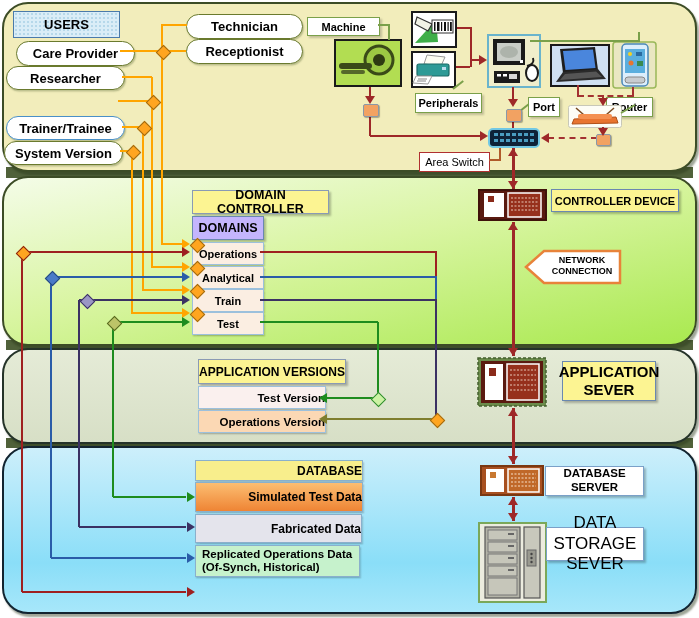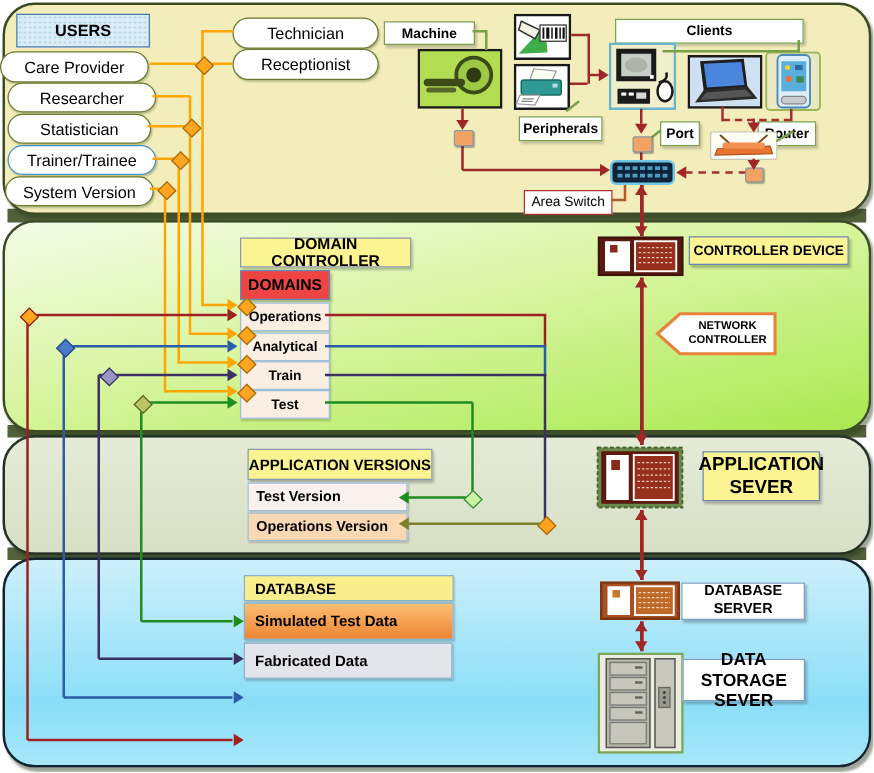--- a/index.html
+++ b/index.html
@@ -7,22 +7,22 @@
   .band{position:absolute;left:2px;width:691px;border:2px solid #3c4c26;border-radius:26px;z-index:1;box-shadow:2px 3px 2px rgba(40,55,25,.45);}
   #band-users{top:2px;height:166px;background:#f2edbb;}
   #band-domains{top:176px;height:166px;background:linear-gradient(168deg,#f4fce8 0%,#d9f5a2 45%,#a9e94f 100%);}
   #band-appver{top:348px;height:92px;background:linear-gradient(180deg,#e5ebd7,#d7dfc6);border-color:#253329;}
   #band-db{top:446px;height:164px;background:linear-gradient(180deg,#cdeffb 0%,#8adef8 70%,#a7e7fa 100%);border-color:#122430;}
   .gap{position:absolute;left:6px;width:687px;background:#50613a;z-index:0;}
   .lbl{position:absolute;display:flex;align-items:center;justify-content:center;text-align:center;border:1.5px solid;background:#fff;font-size:11px;z-index:3;}
   .ylw{background:#fcf492;border-color:#8a9ab4;font-weight:bold;box-shadow:1.5px 2px 2px rgba(0,0,0,.25);}
   .wht{border-color:#7aa04a;box-shadow:1.5px 2px 2px rgba(0,0,0,.2);font-weight:bold;}
   .blu-b{border-color:#7aa0c8;}
-  .oval{position:absolute;display:flex;align-items:center;justify-content:center;background:#fff;border:1.6px solid #6a7a2e;border-radius:13px;font-size:13px;z-index:3;box-shadow:1px 1.5px 1.5px rgba(60,80,30,.3);}
-  .row{position:absolute;display:flex;align-items:center;border:1.5px solid #9cc0dc;font-weight:bold;z-index:3;box-shadow:1px 1.5px 1.5px rgba(0,0,0,.2);}
+  .oval{position:absolute;display:flex;align-items:center;justify-content:center;background:#fff;border:1.6px solid #6a7a2e;border-radius:13px;font-size:13px;z-index:3;box-shadow:1px 1.5px 1.5px rgba(60,80,30,.3);font-weight:bold;}
+  .row{position:absolute;display:flex;align-items:center;border:1.5px solid #9cc0dc;font-weight:bold;z-index:3;box-shadow:1px 1.5px 1.5px rgba(0,0,0,.2);justify-content:flex-end;}
   .rowc{justify-content:center;}
   .two{flex-direction:column;align-items:flex-start;justify-content:center;line-height:1.15;}
   .twoc{flex-direction:column;align-items:center;justify-content:center;line-height:1.2;}
   i{position:absolute;display:block;z-index:4;}
   .hl{height:2px;}.vl{width:2px;}.v3{width:3px;}
   .c-or{background:#ffa500;}.c-red{background:#9e2020;}.c-blue{background:#2a5ca8;}
   .c-pur{background:#3b3163;}.c-grn{background:#1e8c1e;}.c-olv{background:#7e7e2e;}
   .c-net{background:#9e2828;}.c-lbl{background:#7aa04a;}.c-brn{background:#b05a2a;}
   .dd-h{height:0;background:none;border-top:2px dashed #a33131;}
   .dd-v{width:0;background:none;border-left:2px dashed #a33131;}
@@ -56,47 +56,41 @@
 
   <div class="band" id="band-users"></div>
   <div class="band" id="band-domains"></div>
   <div class="band" id="band-appver"></div>
   <div class="band" id="band-db"></div>
 
   <div class="lbl" style="left:13px;top:11px;width:105px;height:25px;background:#daedf7;border-color:#4a7aaa;font-weight:bold;font-size:13px;background-image:radial-gradient(#b6d8ea 1px,transparent 1px);background-size:4px 4px;">
       <span>USERS</span>
     </div>
 
-  <div class="oval" style="left:0;top:41px;width:117px;height:23px">
+  <div class="oval" style="left:16px;top:41px;width:117px;height:23px">
       <span>Care Provider</span>
     </div>
   <div class="oval" style="left:6px;top:66px;width:117px;height:22px">
       <span>Researcher</span>
     </div>
-  <div class="oval" style="left:6px;top:91px;width:113px;height:22px">
-      <span>Statistician</span>
-    </div>
   <div class="oval" style="left:6px;top:116px;width:117px;height:22px;border-color:#4a90c8">
       <span>Trainer/Trainee</span>
     </div>
   <div class="oval" style="left:4px;top:141px;width:117px;height:22px">
       <span>System Version</span>
     </div>
   <div class="oval" style="left:186px;top:14px;width:115px;height:23px">
       <span>Technician</span>
     </div>
   <div class="oval" style="left:186px;top:39px;width:115px;height:23px">
       <span>Receptionist</span>
     </div>
 
   <div class="lbl wht" style="left:307px;top:17px;width:71px;height:17px">
       <span>Machine</span>
-    </div>
-  <div class="lbl wht" style="left:492px;top:15px;width:149px;height:18px">
-      <span>Clients</span>
     </div>
   <div class="lbl wht" style="left:415px;top:93px;width:65px;height:18px">
       <span>Peripherals</span>
     </div>
   <div class="lbl wht" style="left:528px;top:97px;width:30px;height:18px">
       <span>Port</span>
     </div>
   <div class="lbl wht" style="left:606px;top:97px;width:45px;height:18px">
       <span>Router</span>
     </div>
@@ -207,21 +201,21 @@
       </svg>
   </div>
 
   <span class="port" style="left:363px;top:104px;width:14px;height:11px"></span>
   <span class="port" style="left:506px;top:109px;width:14px;height:11px"></span>
   <span class="port" style="left:596px;top:134px;width:13px;height:10px"></span>
 
   <div class="lbl ylw" style="left:192px;top:190px;width:135px;height:22px;font-size:12.5px">
       <span>DOMAIN CONTROLLER</span>
     </div>
-  <div class="lbl" style="left:192px;top:216px;width:70px;height:22px;background:#ef4444;border-color:#6a88b0;font-weight:bold;font-size:12.5px;box-shadow:1.5px 2px 2px rgba(0,0,0,.25)">
+  <div class="lbl" style="left:192px;top:216px;width:70px;height:22px;background:#c4b5fd;border-color:#6a88b0;font-weight:bold;font-size:12.5px;box-shadow:1.5px 2px 2px rgba(0,0,0,.25)">
       <span>DOMAINS</span>
     </div>
   <div class="row rowc" style="left:192px;top:242px;width:70px;height:21px;background:#fbeee2;font-size:11px">
       <span>Operations</span>
     </div>
   <div class="row rowc" style="left:192px;top:266px;width:70px;height:21px;background:#fbeee2;font-size:11px">
       <span>Analytical</span>
     </div>
   <div class="row rowc" style="left:192px;top:289px;width:70px;height:21px;background:#fbeee2;font-size:11px">
       <span>Train</span>
@@ -245,21 +239,21 @@
       </svg>
   </div>
   <div class="lbl ylw" style="left:551px;top:189px;width:126px;height:21px;border-color:#6a88b0">
       <span>CONTROLLER DEVICE</span>
     </div>
 
   <div class="netconn" style="left:524px;top:249px;width:98px;height:36px">
     <svg width="98" height="36" viewBox="0 0 98 36">
         <polygon points="2,18 20,2 96,2 96,34 20,34" fill="#fff" stroke="#e8833a" stroke-width="2.5"></polygon>
       </svg>
-    <div class="t"><span>NETWORK</span><br><span>CONTROLLER</span></div>
+    <div class="t"><span>NETWORK</span><br><span>CONNECTION</span></div>
   </div>
 
   <div class="lbl ylw" style="left:198px;top:359px;width:146px;height:23px;font-size:12px">
       <span>APPLICATION VERSIONS</span>
     </div>
   <div class="row" style="left:198px;top:386px;width:120px;height:21px;background:#faf0ee;padding-left:6px;font-size:11.5px">
       <span>Test Version</span>
     </div>
   <div class="row" style="left:198px;top:410px;width:120px;height:21px;background:#fbd8b4;padding-left:6px;font-size:11.5px">
       <span>Operations Version</span>
@@ -288,20 +282,24 @@
 
   <div class="row" style="left:195px;top:460px;width:158px;height:19px;background:#f8ee8c;padding-left:8px;font-size:12px;border-color:#8ab0cc">
       <span>DATABASE</span>
     </div>
   <div class="row" style="left:195px;top:514px;width:157px;height:27px;background:#e4e4ec;padding-left:8px;font-size:12px;border-color:#8ab0cc">
       <span>Fabricated Data</span>
     </div>
   <div class="row" style="left:195px;top:482px;width:158px;height:28px;background:linear-gradient(180deg,#fcbe72,#ee8434);padding-left:8px;font-size:12px;border-color:#8ab0cc">
       <span>Simulated Test Data</span>
     </div>
+  <div class="row two" style="left:195px;top:545px;width:157px;height:30px;background:#c6f2cc;padding-left:6px;font-size:11.5px;border-color:#8ab0cc">
+      <span>Replicated Operations Data</span>
+      <span>(Of-Synch, Historical)</span>
+    </div>
 
   <div class="icon" style="left:480px;top:465px;width:64px;height:31px">
     <svg width="64" height="31" viewBox="0 0 64 31">
         <rect x="1" y="1" width="62" height="29" fill="#a85020" stroke="#7a3812" stroke-width="2"></rect>
         <rect x="6" y="4" width="18" height="23" fill="#fff"></rect>
         <rect x="10" y="7" width="6" height="6" fill="#c87830"></rect>
         <rect x="28" y="4" width="31" height="23" fill="#c06828" stroke="#fff" stroke-width="1.5"></rect>
         <g stroke="#f8e0c8" stroke-width="1" stroke-dasharray="2,1.5">
           <line x1="31" y1="9" x2="56" y2="9"></line>
           <line x1="31" y1="13" x2="56" y2="13"></line>
@@ -332,21 +330,21 @@
           <rect x="30" y="35" width="6" height="2"></rect>
           <rect x="30" y="47" width="6" height="2"></rect>
         </g>
         <rect x="46" y="5" width="16" height="71" fill="#c8c8bc" stroke="#555" stroke-width="1.2"></rect>
         <rect x="49" y="28" width="9" height="16" fill="#9a9a90" stroke="#666" stroke-width="1"></rect>
         <circle cx="53.5" cy="32" r="1.2" fill="#444"></circle>
         <circle cx="53.5" cy="36" r="1.2" fill="#444"></circle>
         <circle cx="53.5" cy="40" r="1.2" fill="#444"></circle>
       </svg>
   </div>
-  <div class="lbl blu-b twoc" style="left:546px;top:527px;width:96px;height:32px;font-weight:bold;font-size:14px;box-shadow:1.5px 2px 2px rgba(0,0,0,.25)">
+  <div class="lbl blu-b twoc" style="left:546px;top:527px;width:96px;height:32px;font-weight:normal;font-size:17px;box-shadow:1.5px 2px 2px rgba(0,0,0,.25)">
       <span>DATA STORAGE</span>
       <span>SEVER</span>
     </div>
 
   <div>
     <i class="vl c-or" style="left:161px;top:24px;height:221px"></i>
     <i class="hl c-or" style="left:162px;top:24px;width:25px"></i>
     <i class="hl c-or" style="left:120px;top:50px;width:66px"></i>
     <i class="hl c-or" style="left:162px;top:243px;width:22px"></i>
     <i class="ar ar-r a-or" style="left:182px;top:239px"></i>

